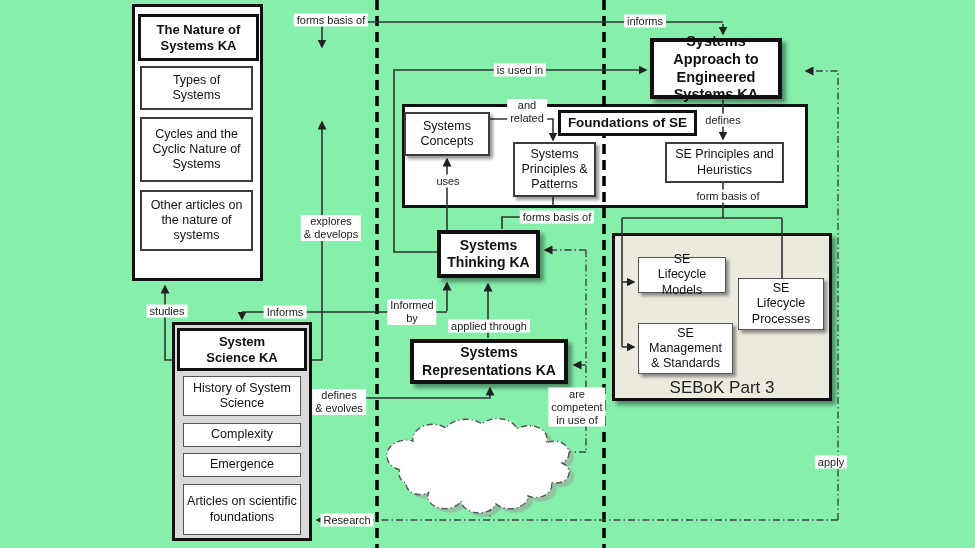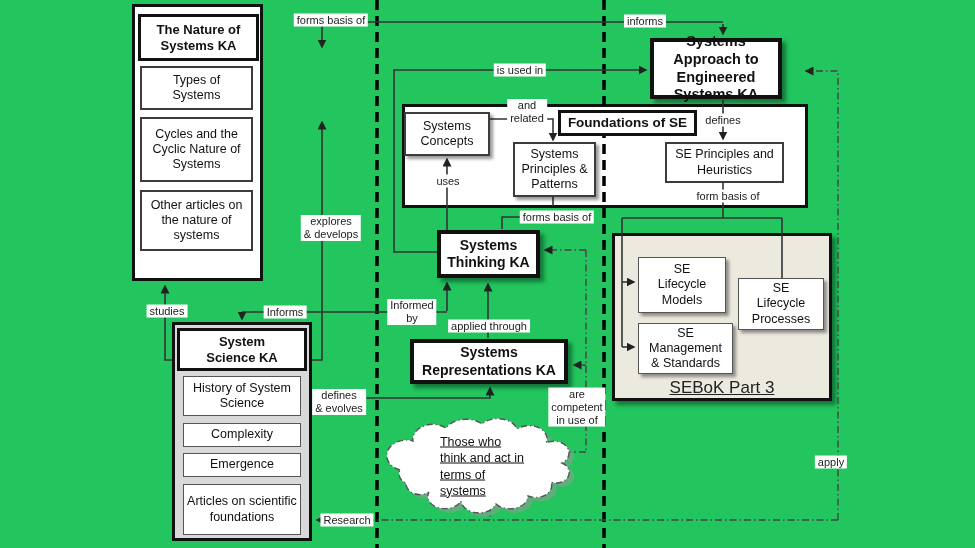--- a/index.html
+++ b/index.html
@@ -1,34 +1,34 @@
 <!DOCTYPE html>
 <html><head>
 <meta charset="utf-8">
 <style>
   html,body{margin:0;padding:0;background:#fff;}
-  #stage{position:relative;width:975px;height:548px;background:#22c55e;overflow:hidden;
+  #stage{position:relative;width:975px;height:548px;background:#86efac;overflow:hidden;
          font-family:"Liberation Sans",sans-serif;color:#111;}
   .container{position:absolute;border:3px solid #111;background:#fff;z-index:1;box-sizing:border-box;}
   #svglayer{position:absolute;left:0;top:0;z-index:2;}
   .box{position:absolute;background:#fff;border:2px solid #3c3c3c;box-sizing:border-box;
        display:flex;align-items:center;justify-content:center;text-align:center;
        font-size:12.5px;line-height:1.22;z-index:3;padding:1px 2px;}
   .thick{border:3px solid #111;}
   .thick4{border:4px solid #111;}
   .gray-border{border:2px solid #777;}
   .thin{border:1.5px solid #555;}
   .bold{font-weight:bold;}
   .shadow{box-shadow:3px 3px 3px rgba(0,0,0,.40);}
   .bigshadow{box-shadow:4px 4px 4px rgba(0,0,0,.40);}
   .elabel{position:absolute;transform:translate(-50%,-50%);background:#fff;color:#222;
           font-size:11px;line-height:1.18;text-align:center;white-space:nowrap;
           padding:0 3px;z-index:4;}
   .wrap{white-space:pre-line;}
-  .freelabel{position:absolute;transform:translate(-50%,-50%);z-index:3;text-decoration:underline;}
+  .freelabel{position:absolute;transform:translate(-50%,-50%);text-align:center;z-index:3;}
   #sebok-label{font-size:17px;color:#222;}
   #cloud-text{font-size:12.5px;line-height:1.3;white-space:pre-line;z-index:3;}
 </style>
 </head>
 <body>
 
 <div id="stage">
 
   <div class="container" style="left:132px;top:4px;width:131px;height:277px"></div>
   <div class="container" style="left:172px;top:322px;width:140px;height:219px;background:#d9d9d9"></div>
@@ -112,29 +112,25 @@
 
   <div class="box shadow" style="left:404px;top:112px;width:86px;height:44px;padding:0 8px">Systems Concepts</div>
   <div class="box thick bold" style="left:558px;top:110px;width:139px;height:26px;font-size:13.5px">Foundations of SE</div>
   <div class="box shadow" style="left:513px;top:142px;width:83px;height:55px;padding:0 4px">Systems Principles &amp; Patterns</div>
   <div class="box" style="left:665px;top:142px;width:119px;height:41px">SE Principles and Heuristics</div>
 
   <div class="box thick4 bold bigshadow" style="left:650px;top:38px;width:132px;height:61px;font-size:14.5px">Systems Approach to Engineered Systems KA</div>
   <div class="box thick4 bold bigshadow" style="left:437px;top:230px;width:103px;height:48px;font-size:14px">Systems Thinking KA</div>
   <div class="box thick4 bold bigshadow" style="left:410px;top:339px;width:158px;height:45px;font-size:14px">Systems Representations KA</div>
 
-  <div class="box thin shadow" style="left:638px;top:257px;width:88px;height:56px;padding:0 26px">SE Lifecycle Models</div>
+  <div class="box thin shadow" style="left:638px;top:257px;width:88px;height:36px;padding:0 26px">SE Lifecycle Models</div>
   <div class="box thin shadow" style="left:638px;top:323px;width:95px;height:51px;padding:0 18px">SE Management &amp; Standards</div>
   <div class="box thin shadow" style="left:738px;top:278px;width:86px;height:52px;padding:8px 10px">SE Lifecycle Processes</div>
 
   <div class="freelabel" id="sebok-label" style="left:722px;top:388px">SEBoK Part 3</div>
-  <div class="freelabel" id="cloud-text" style="left:482px;top:466px">Those who
-think and act in
-terms of
-systems</div>
 
   <div class="elabel" style="left:331px;top:20px">forms basis of</div>
   <div class="elabel" style="left:645px;top:21px">informs</div>
   <div class="elabel" style="left:520px;top:70px">is used in</div>
   <div class="elabel wrap" style="left:527px;top:112px">and
 related</div>
   <div class="elabel" style="left:723px;top:120px">defines</div>
   <div class="elabel" style="left:448px;top:181px">uses</div>
   <div class="elabel" style="left:728px;top:196px">form basis of</div>
   <div class="elabel" style="left:557px;top:217px">forms basis of</div>

